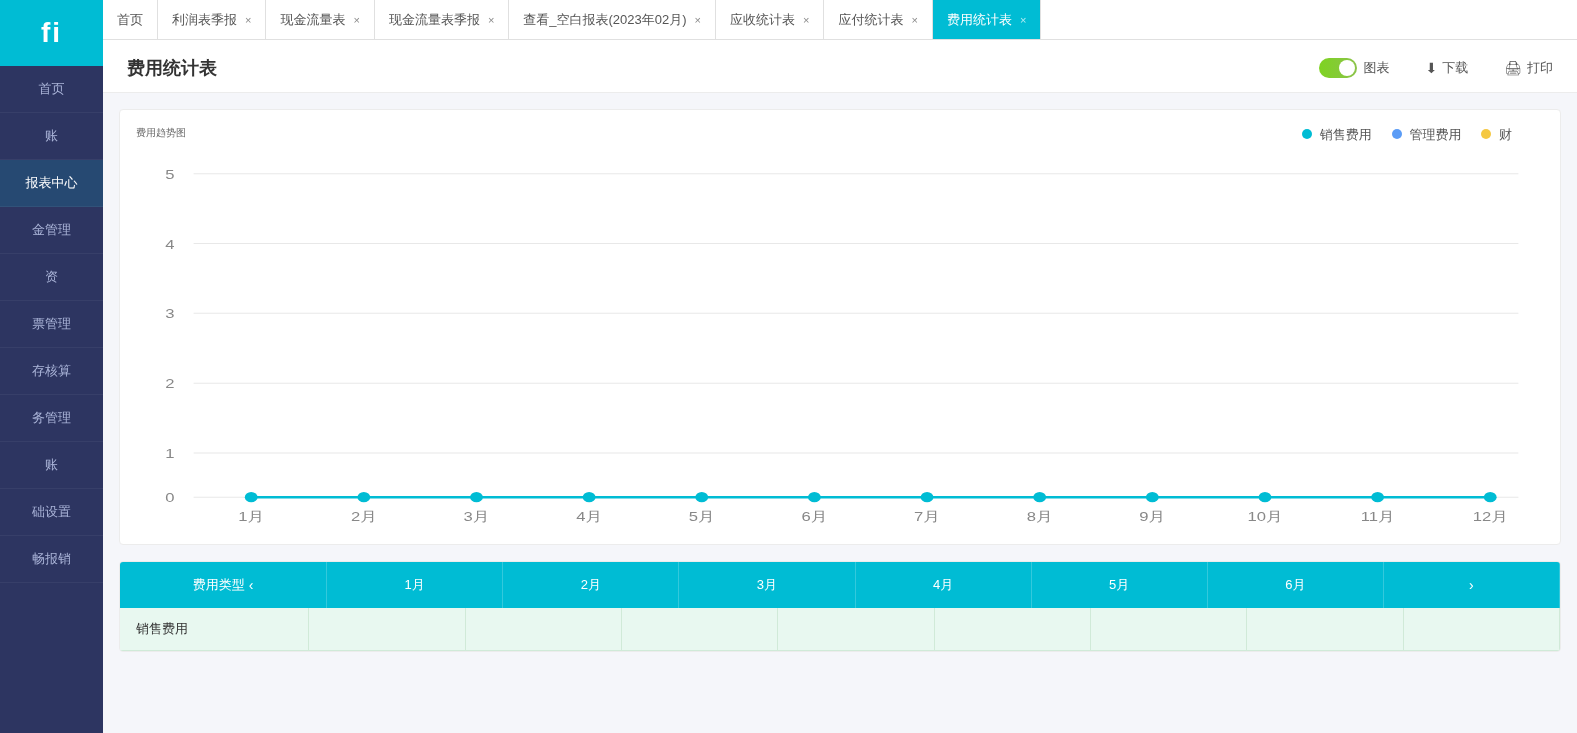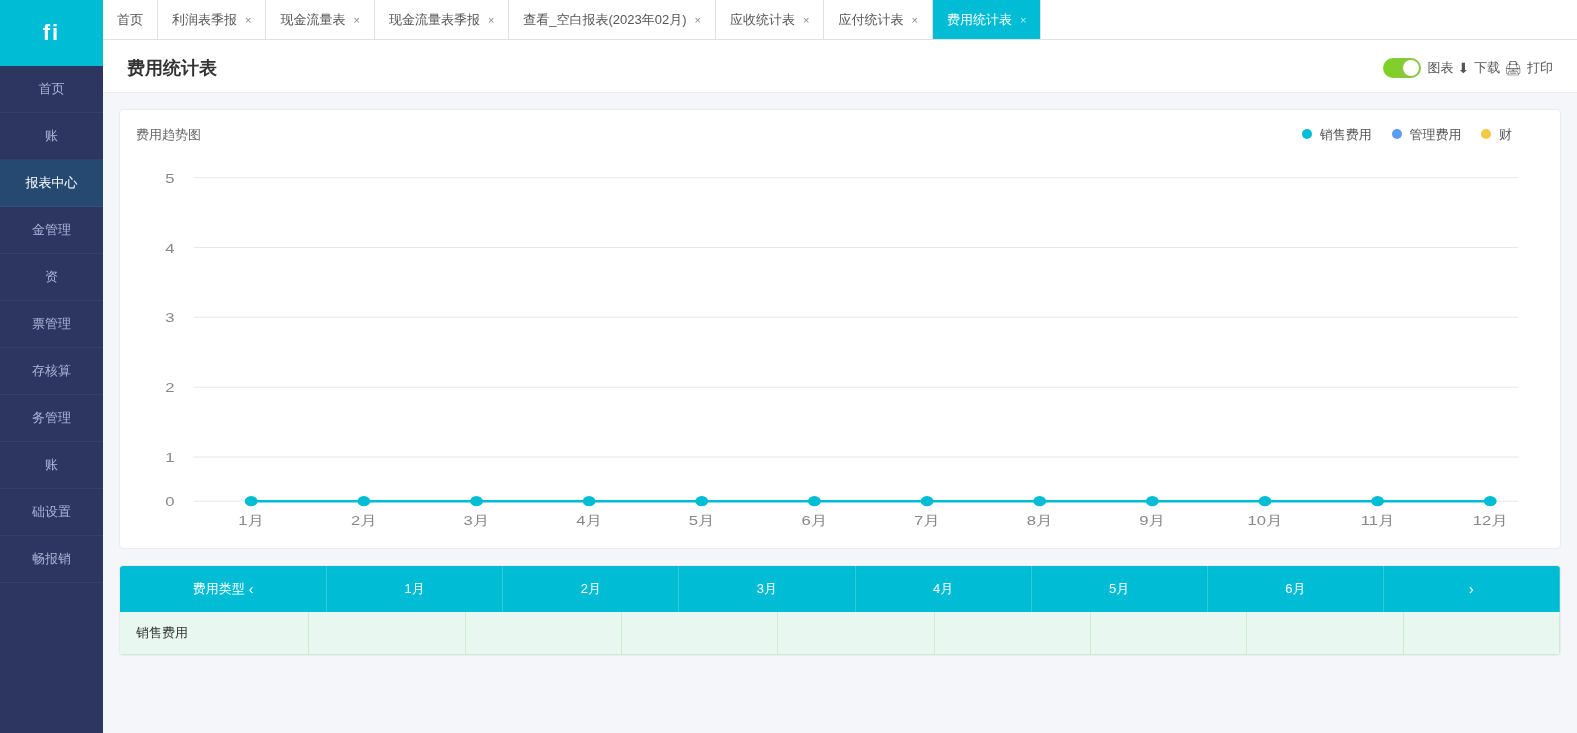--- a/index.html
+++ b/index.html
@@ -15,21 +15,21 @@
       flex-shrink: 0;
       height: 100%;
       overflow: hidden;
     }
     .sidebar-logo {
       background: #00bcd4;
       height: 66px;
       display: flex;
       align-items: center;
       justify-content: center;
-      font-size: 22px;
+      font-size: 28px;
       font-weight: bold;
       color: #fff;
       letter-spacing: 2px;
     }
     .sidebar-item {
       padding: 14px 8px;
       text-align: center;
       font-size: 13px;
       color: #aab4d8;
       cursor: pointer;
@@ -97,21 +97,21 @@
       border-bottom: 1px solid #ececec;
     }
     .page-title {
       font-size: 18px;
       font-weight: bold;
       color: #333;
     }
     .header-actions {
       display: flex;
       align-items: center;
-      gap: 4px;
+      gap: 36px;
     }
     .toggle-wrap {
       display: flex;
       align-items: center;
       gap: 6px;
     }
     .toggle {
       width: 38px;
       height: 20px;
       background: linear-gradient(to right, #7ed321, #8bc34a);
@@ -141,21 +141,21 @@
     .action-icon { font-size: 14px; }
 
     
     .chart-section {
       background: #fff;
       margin: 16px;
       border-radius: 4px;
       padding: 16px;
       border: 1px solid #ececec;
     }
-    .chart-title { font-size: 13px; color: #666; margin-bottom: 8px; }
+    .chart-title { font-size: 10px; color: #666; margin-bottom: 8px; }
     .chart-legend {
       position: absolute;
       right: 32px;
       top: 0;
       display: flex;
       align-items: center;
       gap: 20px;
       font-size: 13px;
       color: #555;
     }

